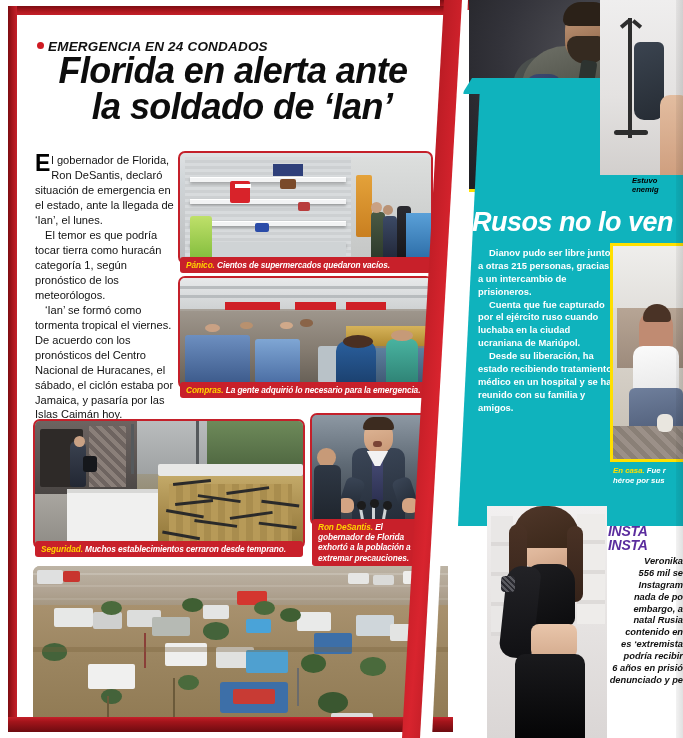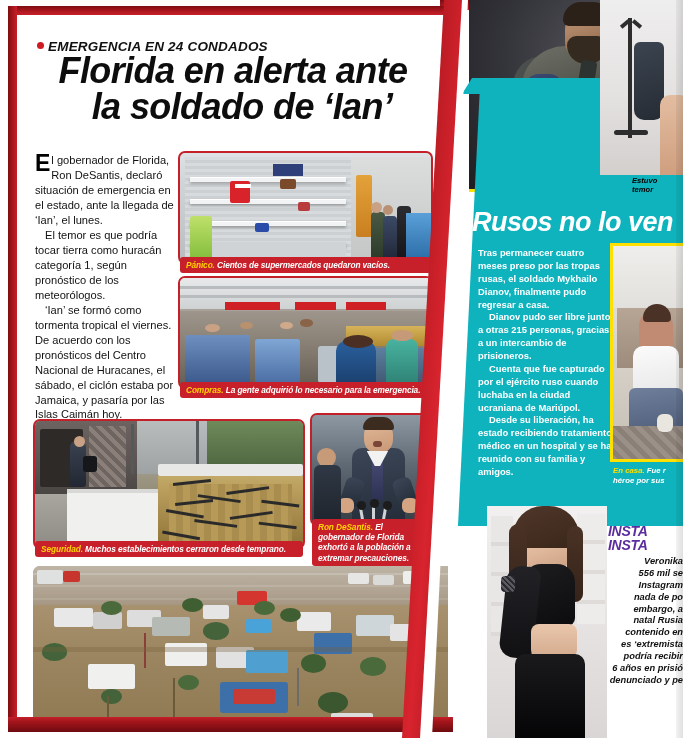--- a/index.html
+++ b/index.html
@@ -312,40 +312,39 @@
         <div class="blob" style="left:14px;top:120px;width:12px;height:12px;border-radius:50%;background:rgba(255,240,200,.10);"></div>
       </div>
     </div>
 
     <div class="teal-accent-top"></div>
     <div class="teal-panel"></div>
 
     <div class="rus-headline">Rusos no lo ven</div>
 
     <div class="rus-body">
-      <p class="first">Tras permanecer cuatro meses preso por las tropas rusas, el soldado Mykhailo Dianov, finalmente pudo regresar a casa.</p>
       <p>Dianov pudo ser libre junto a otras 215 personas, gracias a un intercambio de prisioneros.</p>
       <p>Cuenta que fue capturado por el ejército ruso cuando luchaba en la ciudad ucraniana de Mariúpol.</p>
       <p>Desde su liberación, ha estado recibiendo tratamiento médico en un hospital y se ha reunido con su familia y amigos.</p>
     </div>
 
   </div>
 
   <div class="side-photo-a">
     <div class="blob" style="left:0;top:0;right:0;bottom:0;background:linear-gradient(180deg,#efeeee 0%,#e4e2e1 55%,#d2cfcd 100%);"></div>
     <div class="blob" style="left:28px;top:18px;width:4px;height:120px;background:#2d2d2d;"></div>
     <div class="blob" style="left:14px;top:130px;width:34px;height:5px;background:#2d2d2d;border-radius:3px;"></div>
     <div class="blob" style="left:20px;top:22px;width:10px;height:4px;background:#2d2d2d;transform:rotate(-40deg);"></div>
     <div class="blob" style="left:32px;top:22px;width:10px;height:4px;background:#2d2d2d;transform:rotate(40deg);"></div>
     <div class="blob" style="left:34px;top:42px;width:30px;height:78px;background:linear-gradient(160deg,#3b4450,#262c34);border-radius:6px 6px 10px 10px;"></div>
     <div class="blob" style="left:60px;top:95px;width:26px;height:80px;background:linear-gradient(180deg,#e3bda0,#cf9f7f);border-radius:10px 6px 0 0;"></div>
   </div>
   <div class="side-cap-a">
     <div>Estuvo</div>
-    <div>temor</div>
+    <div>enemig</div>
   </div>
 
   <div class="side-photo-b">
     <div class="blob" style="left:0;top:0;right:0;bottom:0;background:linear-gradient(180deg,#e9e6e1 0%,#ddd8d0 38%,#c4bdb2 100%);"></div>
     <div class="blob" style="left:0;top:0;width:73px;height:62px;background:linear-gradient(180deg,#efeeec,#e2e0dc);"></div>
     <div class="blob" style="left:4px;top:62px;width:69px;height:60px;background:linear-gradient(180deg,#b7a595,#9d8b7c);"></div>
     <div class="blob" style="left:26px;top:64px;width:34px;height:42px;background:#c08b72;border-radius:16px 16px 8px 8px;"></div>
     <div class="blob" style="left:30px;top:58px;width:28px;height:18px;background:#4a3326;border-radius:14px 14px 4px 4px;"></div>
     <div class="blob" style="left:20px;top:100px;width:46px;height:46px;background:linear-gradient(170deg,#fbfbfb,#e8e8e8);border-radius:10px 10px 4px 4px;"></div>
     <div class="blob" style="left:16px;top:142px;width:54px;height:46px;background:linear-gradient(170deg,#6f7f9c,#4e5c77);border-radius:6px;"></div>

